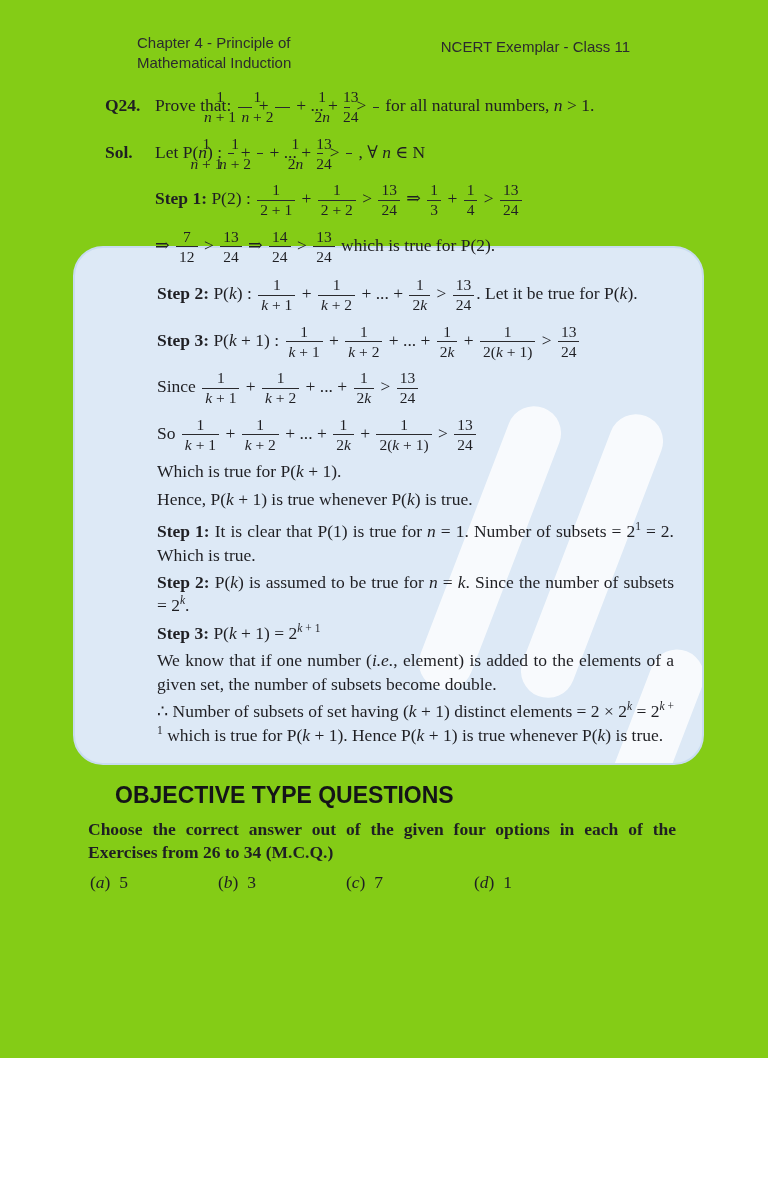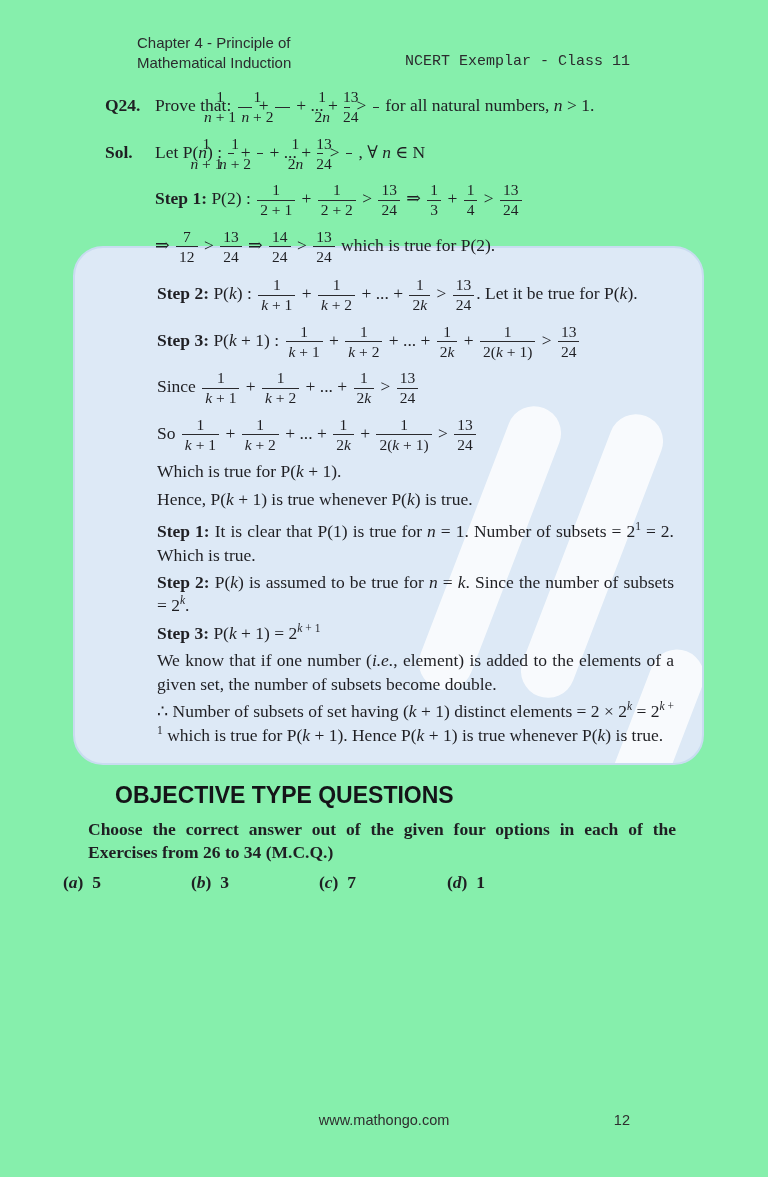--- a/index.html
+++ b/index.html
@@ -1,27 +1,27 @@
 <!DOCTYPE html>
 <html><head>
 <meta charset="utf-8">
 <style>
   * { box-sizing: border-box; }
   html,body { margin:0; padding:0; background:#ffffff; }
   .page {
-    position:relative; width:768px; height:1177px; margin:0 auto;
-    background:#86efac; overflow:hidden;
+    position:relative; width:768px; height:1058px; margin:0 auto;
+    background:#84cc16; overflow:hidden;
     font-family:"Liberation Serif","DejaVu Serif",serif;
     font-size:17.5px; color:#1f1f23;
   }
 
   
   .hdr { font-family:"Liberation Sans","DejaVu Sans",sans-serif; font-size:15px; color:#2b2b2e; }
   .hdr-left  { position:absolute; left:137px; top:33px; line-height:1.32; }
-  .hdr-right { position:absolute; right:138px; top:53px;font-family:Liberation Mono, monospace; }
+  .hdr-right { position:absolute; right:138px; top:38px; }
 
   
   main { position:absolute; top:86px; left:0; width:768px; }
 
   .para {
     position:relative; z-index:2;
     padding:0 85px 0 155px;
     text-align:justify;
     line-height:1.34;
     margin:0 8px 4px 0;
@@ -66,21 +66,21 @@
 
   
   .obj-heading {
     font-family:"Liberation Sans","DejaVu Sans",sans-serif;
     font-size:23px; color:#141418;
     padding:0 85px 0 115px; text-align:left;
     margin:15px 0 7px 0; text-indent:0;
   }
   .choose { padding:0 84px 0 88px; margin-bottom:7px; }
 
-  .options-row { display:flex; padding-left:63px; margin-top:2px;font-weight:bold; }
+  .options-row { display:flex; padding-left:90px; margin-top:2px; }
   .opt { width:128px; }
 
   
   .footer {
     position:absolute; left:0; top:1112px; width:768px;
     font-family:"Liberation Sans","DejaVu Sans",sans-serif;
     font-size:14.5px; color:#2e2e2e;
   }
   .site { display:block; text-align:center; }
   .pagenum { position:absolute; right:138px; top:0; }

